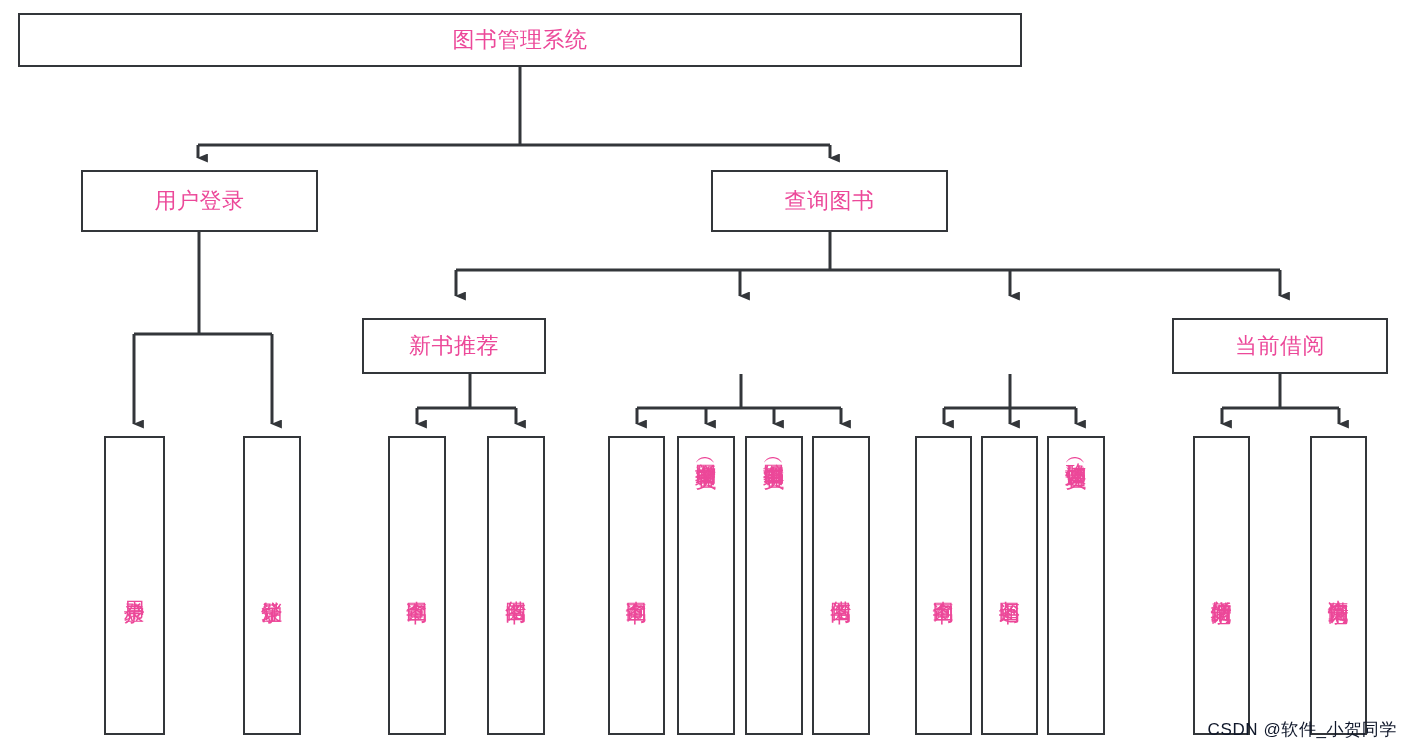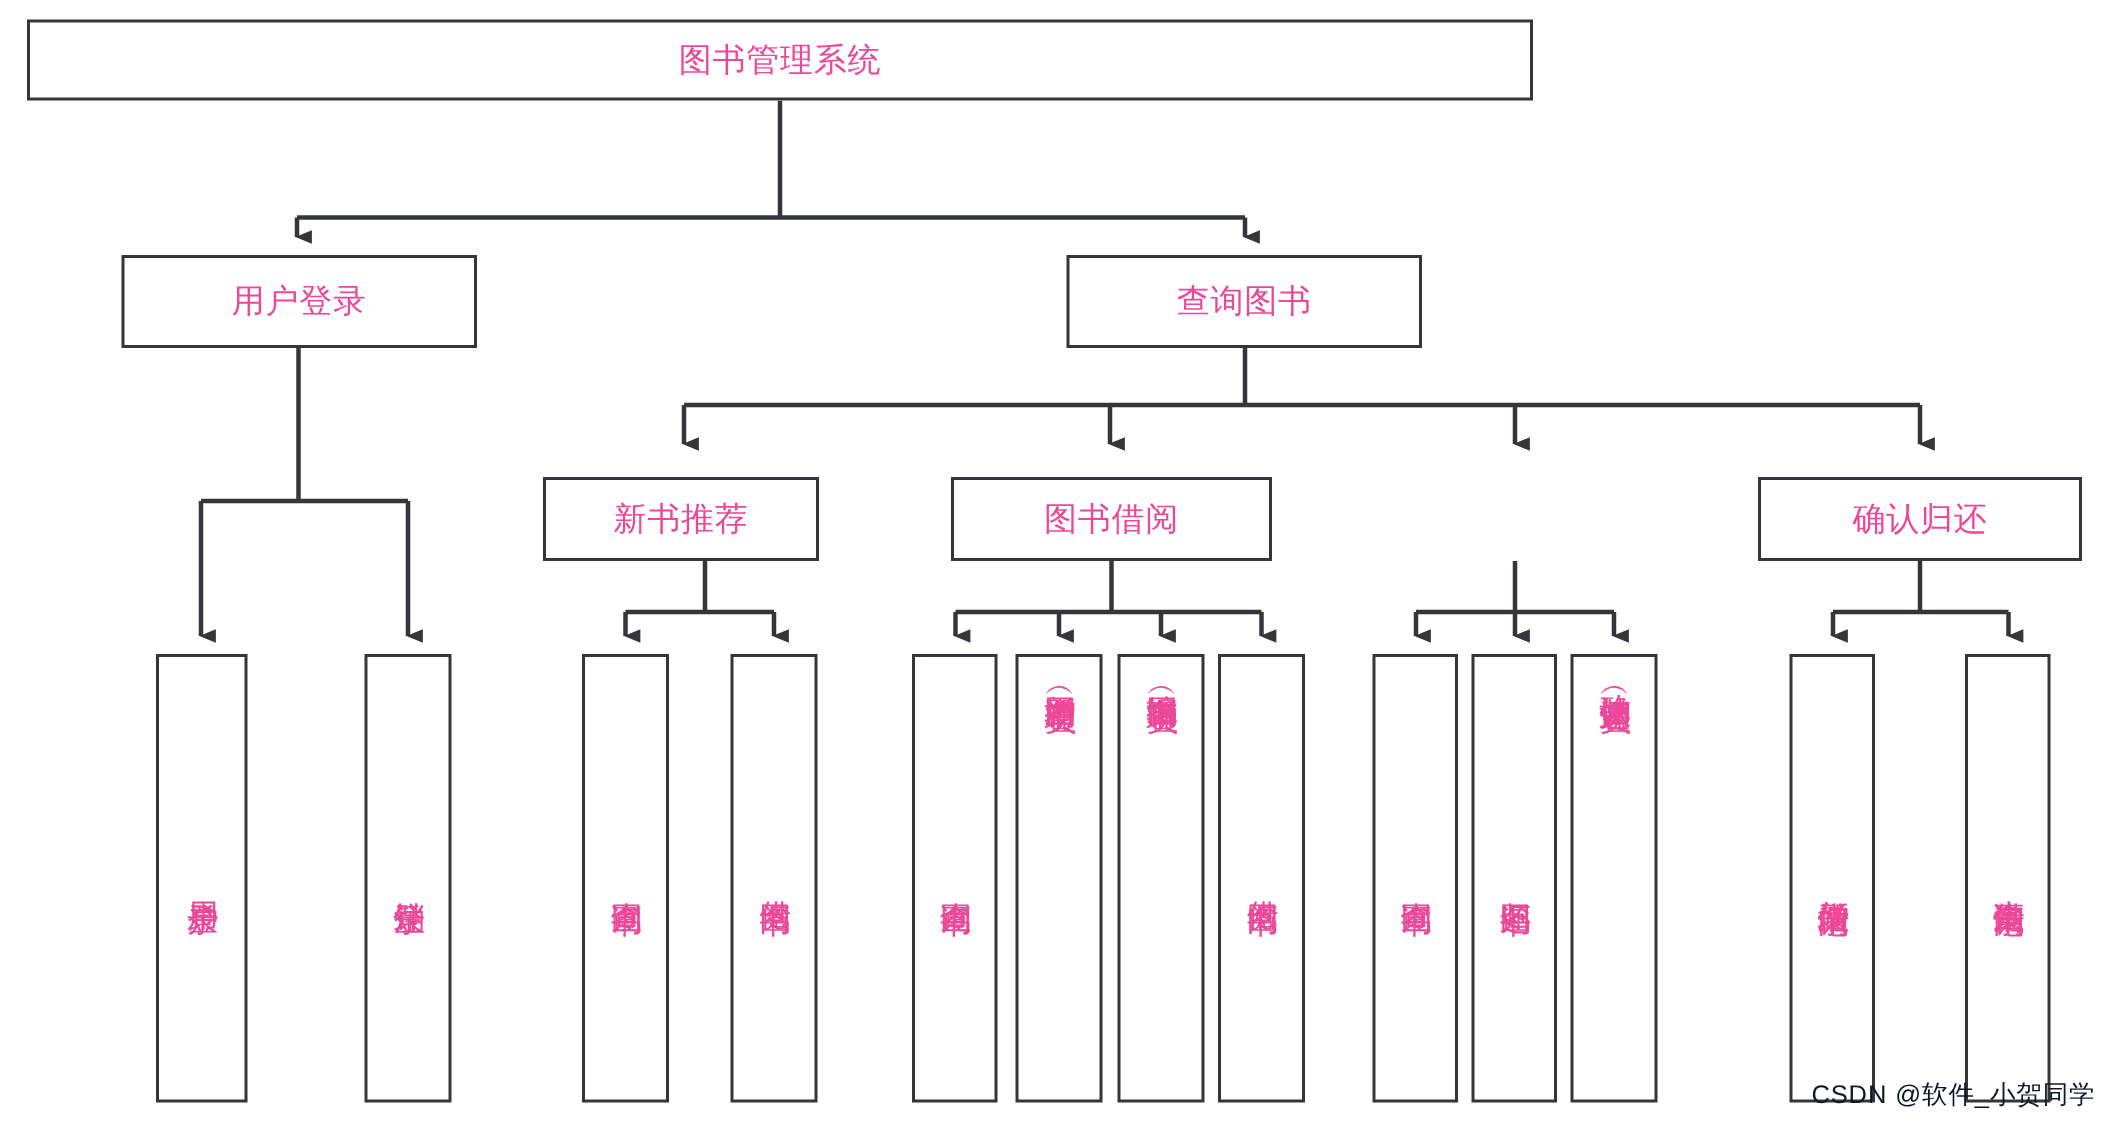--- a/index.html
+++ b/index.html
@@ -132,25 +132,22 @@
   <div class="node" style="left:81px;top:170px;width:237px;height:62px;">
     <span class="lbl">用户登录</span>
   </div>
   <div class="node" style="left:711px;top:170px;width:237px;height:62px;">
     <span class="lbl">查询图书</span>
   </div>
 
   <div class="node" style="left:362px;top:318px;width:184px;height:56px;">
     <span class="lbl">新书推荐</span>
   </div>
-  <div class="node" style="left:634px;top:318px;width:214px;height:56px;">
-    <span class="lbl">图书借阅</span>
-  </div>
   <div class="node" style="left:1172px;top:318px;width:216px;height:56px;">
-    <span class="lbl">确认归还</span>
+    <span class="lbl">当前借阅</span>
   </div>
 
   <div class="node leaf centered" style="left:104px;top:436px;width:61px;height:299px;">
     <span class="lbl">用户登录</span>
   </div>
   <div class="node leaf centered" style="left:243px;top:436px;width:58px;height:299px;">
     <span class="lbl">注销登录</span>
   </div>
 
   <div class="node leaf centered" style="left:388px;top:436px;width:58px;height:299px;">

